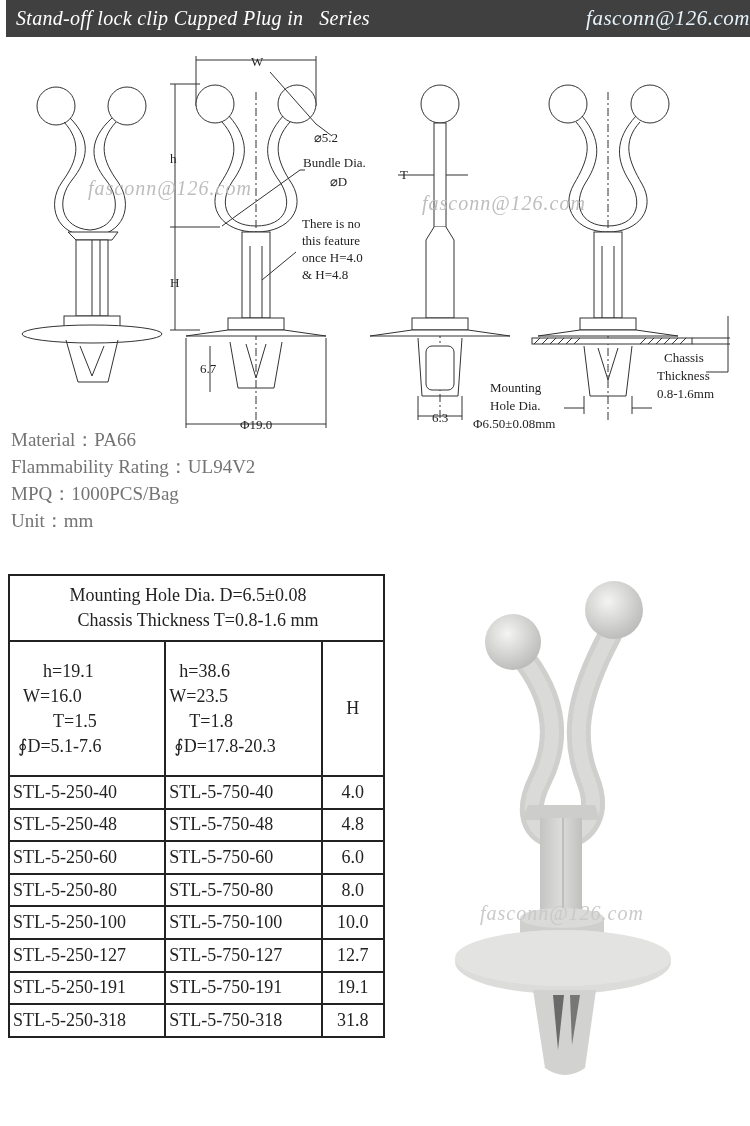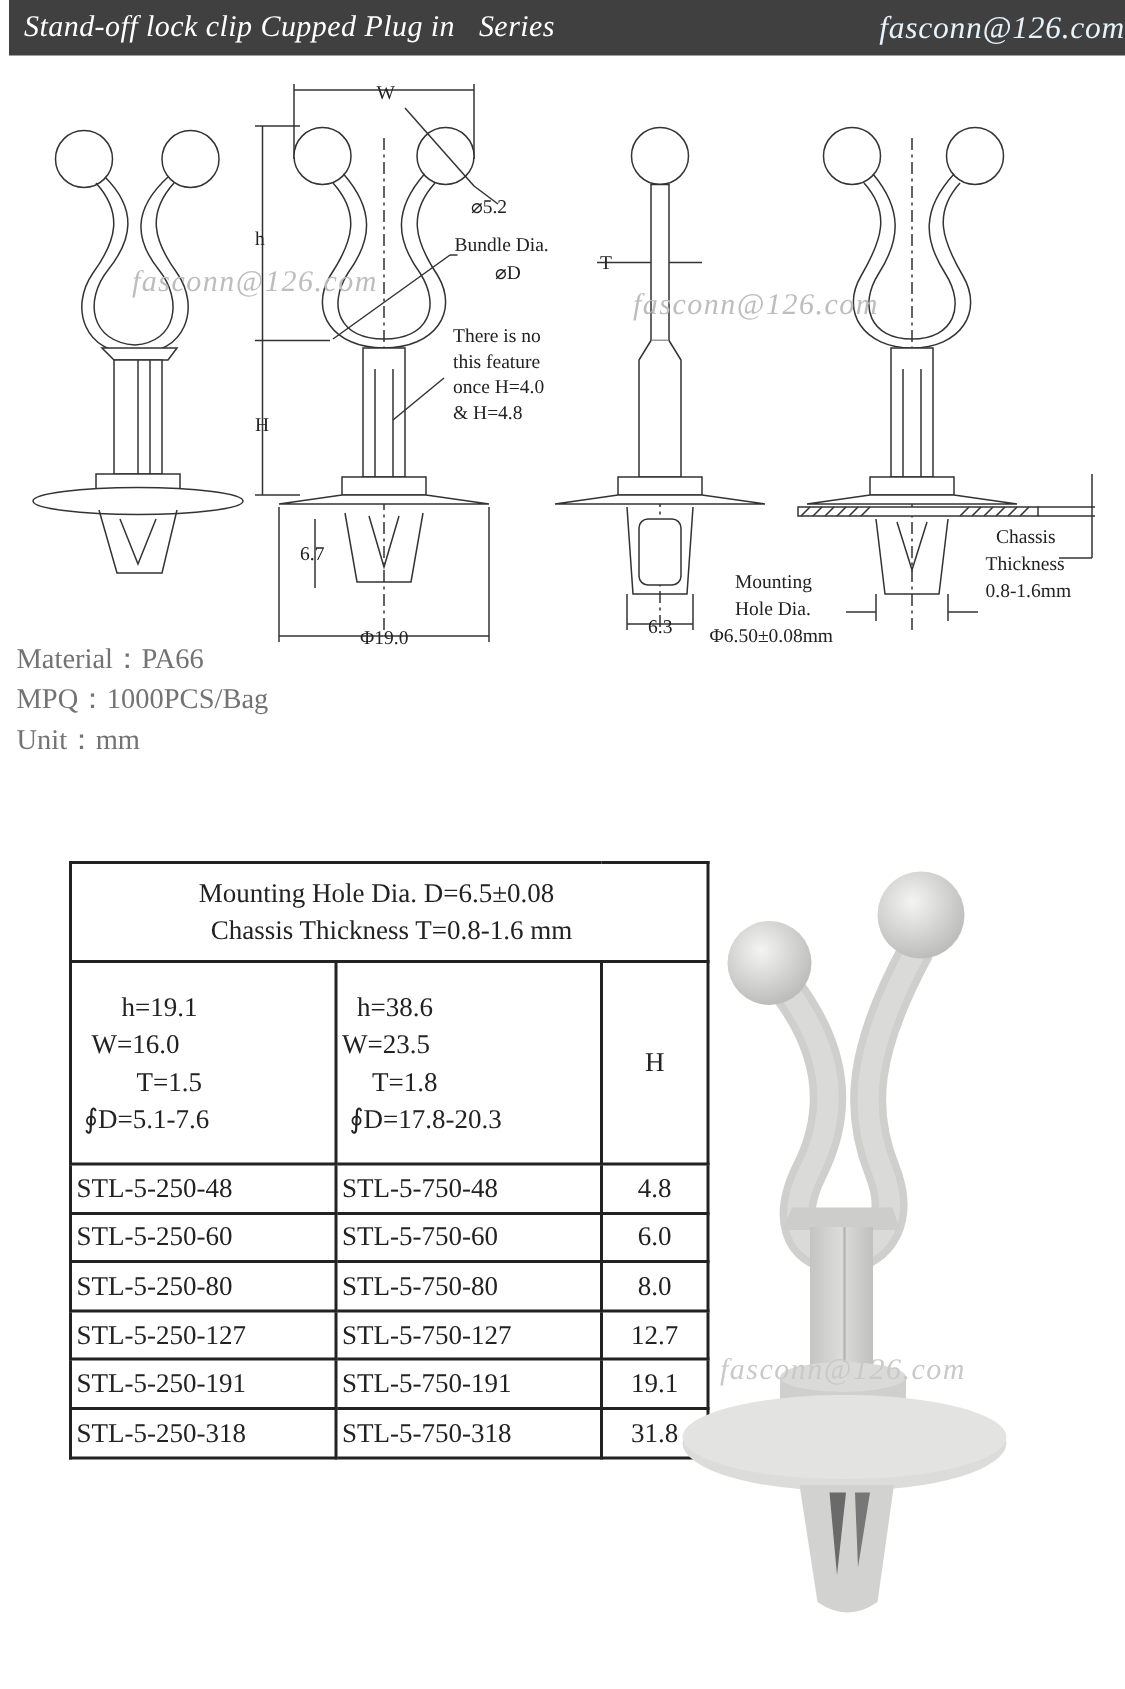--- a/index.html
+++ b/index.html
@@ -4,21 +4,21 @@
 <style>
   html,body{margin:0;padding:0;background:#ffffff;}
   body{width:750px;height:1126px;position:relative;overflow:hidden;font-family:"Liberation Serif","DejaVu Serif",serif;color:#222;}
   .banner{position:absolute;left:6px;top:0;width:750px;height:37px;background:#404040;}
   .banner .title{position:absolute;left:10px;top:7px;font-size:20px;font-style:italic;color:#fff;letter-spacing:0.3px;white-space:pre;}
   .banner .email{position:absolute;right:6px;top:6px;font-size:21px;font-style:italic;color:#e6f3fb;letter-spacing:0.5px;}
   .drawing{position:absolute;left:0;top:37px;width:750px;height:395px;}
   .watermark{position:absolute;font-style:italic;font-size:20px;color:#bdbdbd;letter-spacing:1px;}
   .specs{position:absolute;left:11px;top:426px;font-size:19px;line-height:27px;color:#737373;}
   .specs div{white-space:nowrap;}
-  table.spec{position:absolute;left:8px;top:574px;width:427px;border-collapse:collapse;font-size:18px;margin-left:38px;}
+  table.spec{position:absolute;left:8px;top:574px;width:377px;border-collapse:collapse;font-size:18px;}
   table.spec td{border:2px solid #222;padding:0 0 0 3px;height:30.6px;white-space:nowrap;}
   table.spec td.h{text-align:center;padding:0;}
   table.spec td.head{text-align:center;height:64px;line-height:25px;font-size:18px;}
   table.spec td.dims{height:133px;line-height:25px;vertical-align:middle;font-family:Liberation Serif, serif;}
   .photo{position:absolute;left:450px;top:580px;width:300px;height:530px;}
 </style>
 </head>
 <body>
 
 <div class="banner">
@@ -138,20 +138,21 @@
       <text x="657" y="380" fill="#222" stroke="none">Thickness</text>
       <text x="657" y="398" fill="#222" stroke="none">0.8-1.6mm</text>
     </g>
   </svg>
   <span class="watermark" style="left:88px;top:140px;">fasconn@126.com</span>
   <span class="watermark" style="left:422px;top:155px;">fasconn@126.com</span>
 </div>
 
 <div class="specs">
   <div>Material：PA66</div>
+  <div>Flammability Rating：UL94V2</div>
   <div>MPQ：1000PCS/Bag</div>
   <div>Unit：mm</div>
 </div>
 
 <table class="spec">
   <colgroup>
       <col style="width:157px">
       <col style="width:157px">
       <col style="width:63px">
     </colgroup>
@@ -171,33 +172,43 @@
     </td>
     <td class="dims">
       <div style="padding-left:10px">h=38.6</div>
       <div>W=23.5</div>
       <div style="padding-left:20px">T=1.8</div>
       <div style="padding-left:5px">∮D=17.8-20.3</div>
     </td>
     <td class="dims h">H</td>
   </tr>
   <tr>
+        <td>STL-5-250-40</td>
+        <td>STL-5-750-40</td>
+        <td class="h">4.0</td>
+      </tr>
+  <tr>
         <td>STL-5-250-48</td>
         <td>STL-5-750-48</td>
         <td class="h">4.8</td>
       </tr>
   <tr>
         <td>STL-5-250-60</td>
         <td>STL-5-750-60</td>
         <td class="h">6.0</td>
       </tr>
   <tr>
         <td>STL-5-250-80</td>
         <td>STL-5-750-80</td>
         <td class="h">8.0</td>
+      </tr>
+  <tr>
+        <td>STL-5-250-100</td>
+        <td>STL-5-750-100</td>
+        <td class="h">10.0</td>
       </tr>
   <tr>
         <td>STL-5-250-127</td>
         <td>STL-5-750-127</td>
         <td class="h">12.7</td>
       </tr>
   <tr>
         <td>STL-5-250-191</td>
         <td>STL-5-750-191</td>
         <td class="h">19.1</td>

